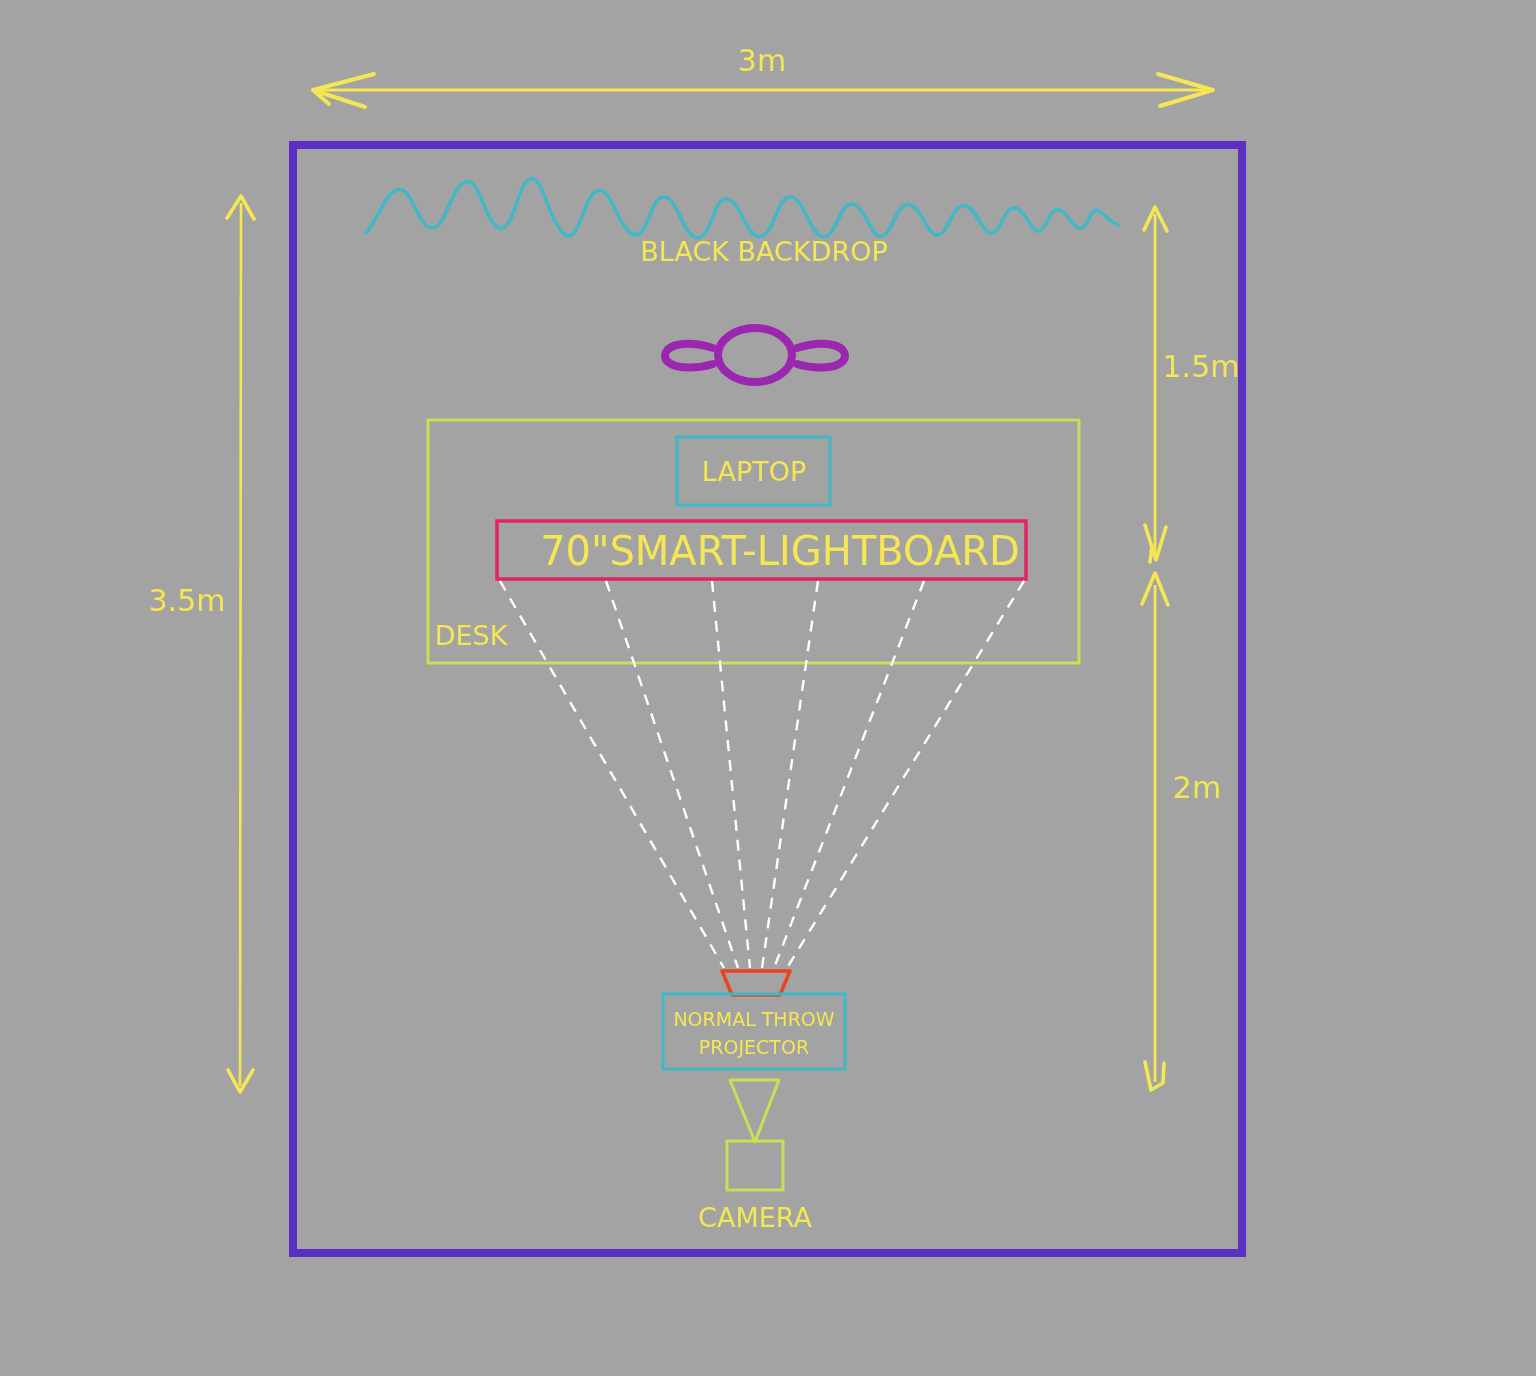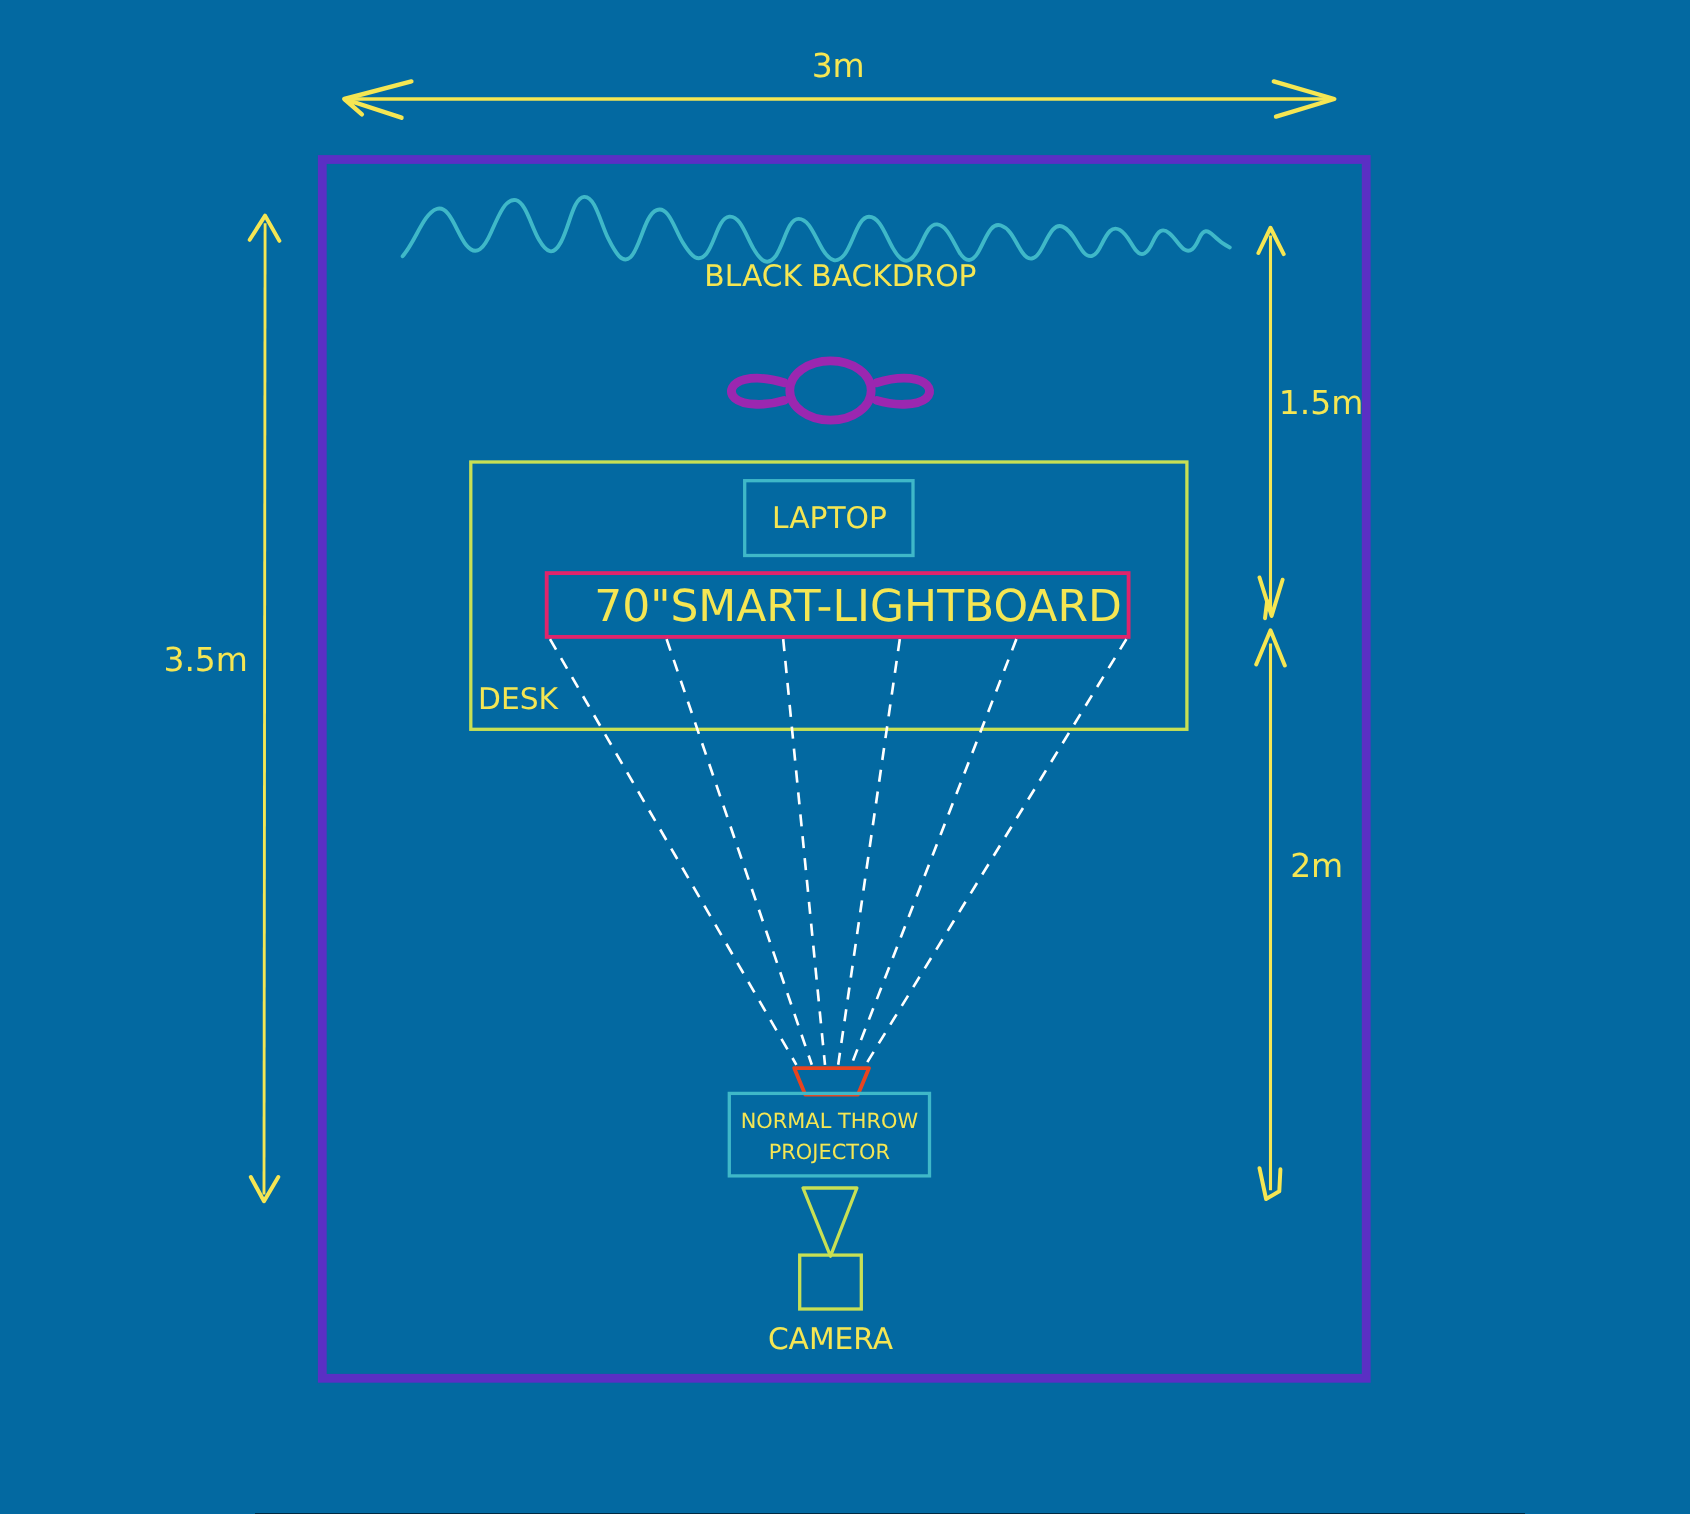--- a/index.html
+++ b/index.html
@@ -10,21 +10,21 @@
   body {
     width: 1536px;
     height: 1376px;
     overflow: hidden;
     font-family: "DejaVu Sans", sans-serif;
   }
   #stage {
     position: relative;
     width: 1536px;
     height: 1376px;
-    background: #0369a1;
+    background: #a3a3a3;
   }
   svg#diagram {
     position: absolute;
     top: 0; left: 0;
     width: 1536px;
     height: 1376px;
     display: block;
   }
   .lbl {
     font-family: "DejaVu Sans", sans-serif;

